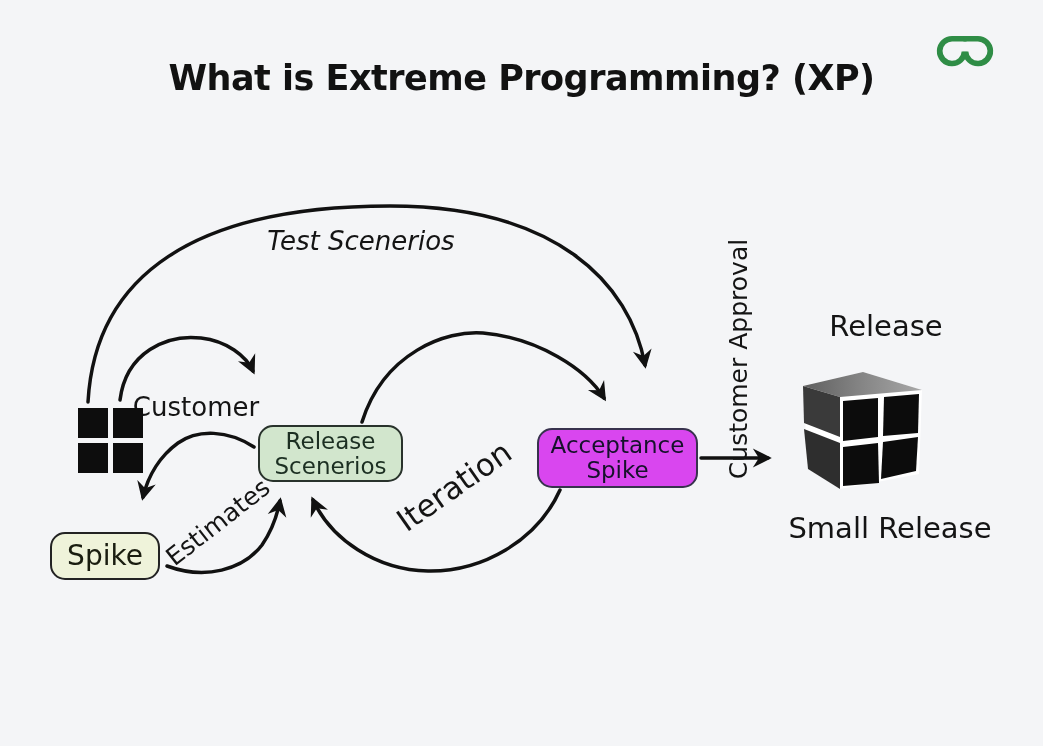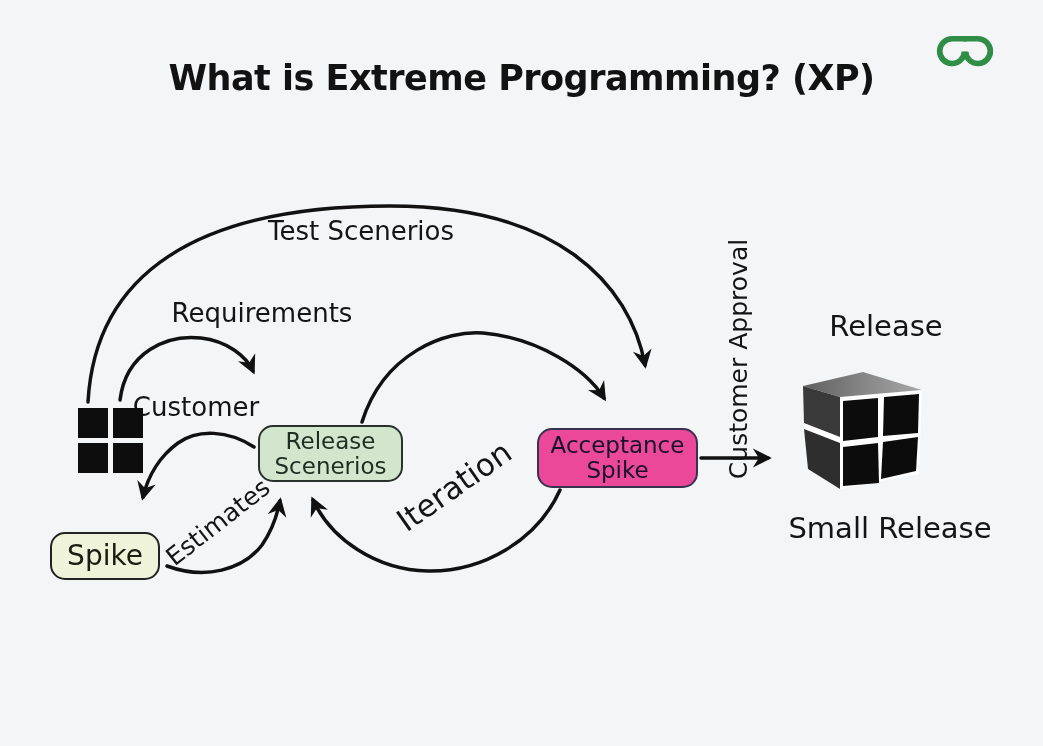--- a/index.html
+++ b/index.html
@@ -95,22 +95,21 @@
       <path d="M 88 402 C 95 275 195 206 390 206 C 556 206 630 283 645 365" marker-end="url(#ah)"></path>
       <path d="M 120 400 C 126 352 167 334 201 338 C 227 341 246 356 253 371" marker-end="url(#ah)"></path>
       <path d="M 254 447 C 228 430 198 429 178 443 C 160 456 148 476 143 497" marker-end="url(#ah)"></path>
       <path d="M 167 566 C 205 580 243 570 262 545 C 271 532 277 516 280 501" marker-end="url(#ah)"></path>
       <path d="M 362 422 C 384 352 447 330 483 333 C 538 338 586 369 604 398" marker-end="url(#ah)"></path>
       <path d="M 560 490 C 537 541 482 572 428 571 C 376 570 331 539 313 500" marker-end="url(#ah)"></path>
       <path d="M 701 458 L 768 458" marker-end="url(#ah)"></path>
     </g>
   </svg>
 
-  <div class="lbl" style="left:361px;top:231px;">Test Scenerios</div>
-  <div class="lbl" style="left:262px;top:313px;">Requirements</div>
+  <div class="lbl" style="left:361px;top:241px;font-style:italic;">Test Scenerios</div>
   <div class="lbl" style="left:196px;top:407px;">Customer</div>
   <div class="lbl rot-est" style="left:218px;top:522px;">Estimates</div>
   <div class="lbl rot-iter" style="left:454px;top:486px;">Iteration</div>
   <div class="lbl rot-vert" style="left:739px;top:359px;">
     <span class="nline">Customer</span>
     <span class="nline">Approval</span>
   </div>
   <div class="lbl big" style="left:886px;top:326px;">Release</div>
   <div class="lbl big" style="left:862px;top:528px;margin-left:28px;">Small Release</div>
 
@@ -123,21 +122,21 @@
 
   <div class="node node-rp" style="background-color: rgb(210, 230, 205); border-color: rgb(40, 50, 43);">
     <span class="nline">Release</span>
     <span class="nline">Scenerios</span>
   </div>
 
   <div class="node node-spike" style="background-color: rgb(239, 243, 218); border-color: rgb(35, 35, 35);">
     <span class="nline">Spike</span>
   </div>
 
-  <div class="node node-at" style="background-color: #ec4899; border-color: rgb(56, 50, 78);">
+  <div class="node node-at" style="background-color: #d946ef; border-color: rgb(56, 50, 78);">
     <span class="nline">Acceptance</span>
     <span class="nline">Spike</span>
   </div>
 
   <svg class="cube" viewBox="0 0 132 130" aria-hidden="true">
     <polygon points="8,19 68,5 127,23 124,107 45,122 13,102" fill="#ffffff"></polygon>
     <polygon points="8,19 68,5 127,23 45,30" fill="url(#cubeTop)"></polygon>
     <polygon points="8,19 45,30 45,70 9,56" fill="#3a3a3a"></polygon>
     <polygon points="9,62 45,76 45,122 13,102" fill="#2e2e2e"></polygon>
     <polygon points="48,34 83,31 83,70 48,74" fill="#0c0c0c"></polygon>

